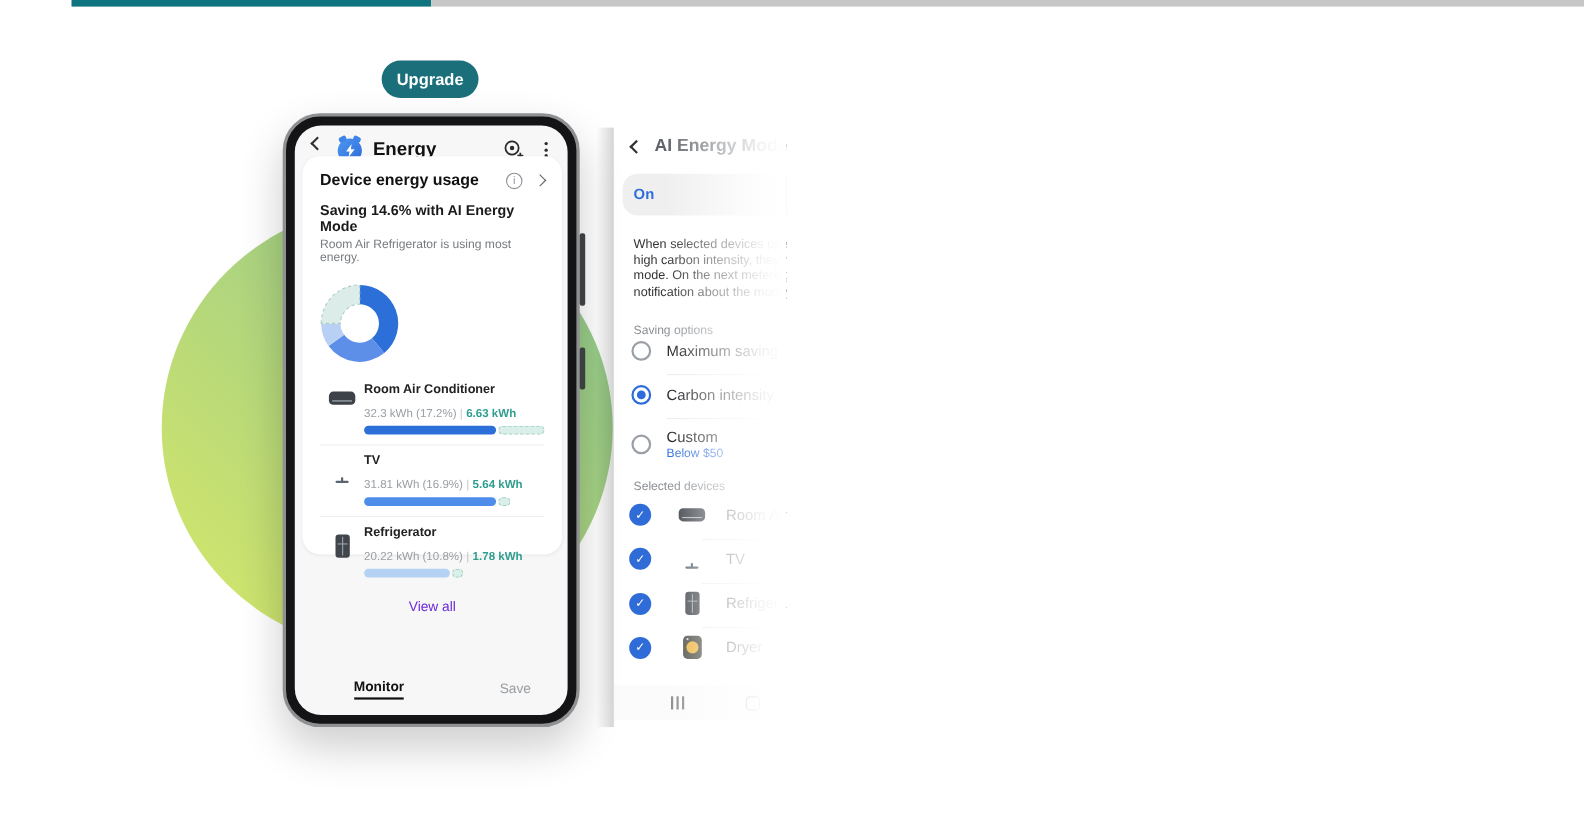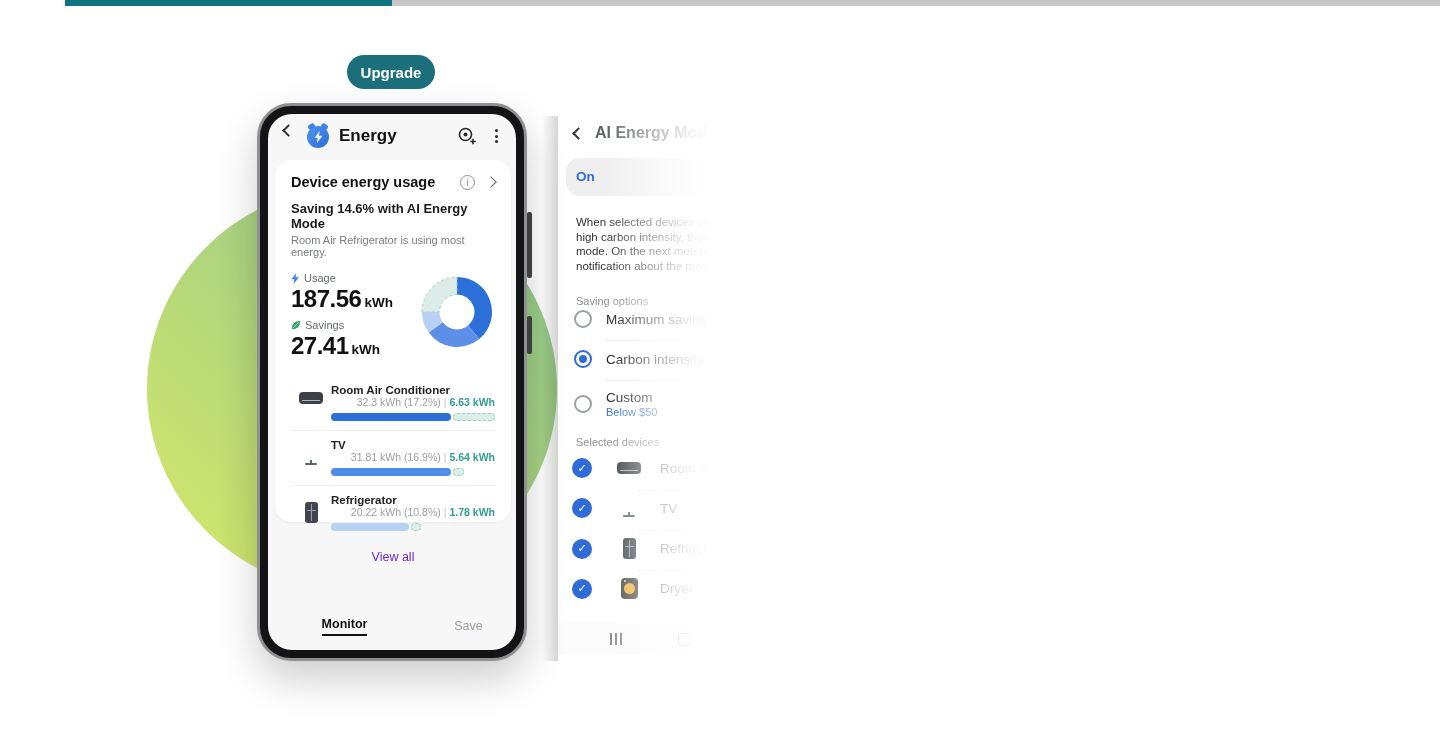--- a/index.html
+++ b/index.html
@@ -71,21 +71,21 @@
     display:flex; align-items:center; justify-content:center; }
   .energy-logo::before, .energy-logo::after { content:""; position:absolute; top:-2px; width:7px; height:5px;
     border-radius:2px; background:#3c84e8; }
   .energy-logo::before { left:1px; transform:rotate(-28deg); }
   .energy-logo::after { right:1px; transform:rotate(28deg); }
   .ph-title { font-size:17px; font-weight:bold; color:#111; flex:1; }
   .ph-actions { display:flex; align-items:center; gap:16px; }
   .kebab { display:flex; flex-direction:column; gap:2.5px; padding:2px; }
   .kebab i { width:3px; height:3px; border-radius:50%; background:#2a2a2a; display:block; }
 
-  .card { position:absolute; left:7px; top:46px; width:236px; height:362px; background:#fff;
+  .card { position:absolute; left:7px; top:28px; width:236px; height:362px; background:#fff;
     border-radius:16px; box-shadow:0 1px 3px rgba(0,0,0,0.05); padding:14px 16px; }
   .card-head { display:flex; align-items:center; }
   .card-title { font-size:14.5px; font-weight:bold; color:#111; flex:1; }
   .info-icon { width:15px; height:15px; border:1.3px solid #8f9398; border-radius:50%;
     color:#8f9398; font-size:10px; display:flex; align-items:center; justify-content:center; margin-right:12px; }
   .chev-right { width:8px; height:8px; border-right:1.8px solid #666; border-top:1.8px solid #666;
     transform:rotate(45deg); display:inline-block; }
   .headline { font-size:13px; font-weight:bold; color:#1a1a1a; margin-top:11px; }
   .subline { font-size:11px; color:#777b80; margin-top:3px; }
 
@@ -95,21 +95,21 @@
   .stat-value { font-size:24px; font-weight:bold; color:#111; letter-spacing:-0.5px; margin:1px 0 6px 0; }
   .stat-value .unit { font-size:13.5px; letter-spacing:0; margin-left:3px; }
   .donut-box { width:72px; height:72px; margin-top:4px; margin-right:2px; }
 
   .dev-list { margin-top:10px; }
   .ph-dev-row { display:flex; align-items:flex-start; padding:8px 0 9px 0; border-bottom:1px solid #efefef; }
   .ph-dev-row:last-child { border-bottom:none; }
   .ph-icon-col { width:40px; display:flex; justify-content:center; padding-top:8px; flex:none; }
   .ph-dev-content { flex:1; }
   .ph-dev-name { font-size:11.5px; font-weight:bold; color:#222; }
-  .ph-dev-stats { font-size:10.5px; color:#9a9ea3; margin-top:0; white-space:nowrap;text-align:right; }
+  .ph-dev-stats { font-size:10.5px; color:#9a9ea3; margin-top:10px; white-space:nowrap; }
   .ph-dev-stats .sep { color:#c4c6c9; margin:0 3px; }
   .ph-dev-stats .saved { color:#2f9e8f; font-weight:bold; }
   .bar-track { height:8px; margin-top:5px; display:flex; }
   .bar-fill { height:8px; border-radius:4px; }
   .bar-cap { flex:1; height:8px; border-radius:4px; margin-left:2px;
     background:#daefe9; border:1px dashed #9ccdc0; }
   .view-all { text-align:center; font-size:12.5px; color:#6d28d9; padding-top:10px; }
 
   .ph-tabs { position:absolute; left:0; right:0; bottom:8px; height:32px; display:flex; }
   .ph-tab { flex:1; display:flex; align-items:center; justify-content:center; font-size:12.5px;margin-left:29px; }
@@ -254,37 +254,20 @@
     <div class="card">
       <div class="card-head">
         <span class="card-title">Device energy usage</span>
         <span class="info-icon">i</span>
         <span class="chev-right"></span>
       </div>
       <div class="headline">Saving 14.6% with AI Energy Mode</div>
       <div class="subline">Room Air Refrigerator is using most energy.</div>
 
       <div class="stats-block">
-        <div class="stats-left">
-          <div class="stat-label">
-            <svg width="9" height="11" viewBox="0 0 9 11">
-                <path d="M5.2 0 L0.5 6.2 H3.4 L2.6 11 L7.8 4.3 H4.6 Z" fill="#3d7eea"></path>
-              </svg>
-            <span>Usage</span>
-          </div>
-          <div class="stat-value"><span>187.56</span><span class="unit">kWh</span></div>
-          <div class="stat-label">
-            <svg width="10" height="10" viewBox="0 0 11 11">
-                <path d="M1 10 C1 4 4 1 10 1 C10 7 7 10 1 10 Z" fill="#35a265"></path>
-                <path d="M2.5 8.5 C4.5 6.5 6.5 4.5 8.5 2.5" stroke="#d9f0e2" stroke-width="0.9" fill="none"></path>
-              </svg>
-            <span>Savings</span>
-          </div>
-          <div class="stat-value"><span>27.41</span><span class="unit">kWh</span></div>
-        </div>
         <div class="donut-box">
           <svg id="donut" width="72" height="72" viewBox="0 0 72 72">
               <path d="M36 1 A35 35 0 0 1 58.309839641204135 62.967963497152624 L47.15491982060207 49.48398174857631 A17.5 17.5 0 0 0 36 18.5 Z" fill="#2d6fd9"></path>
               <path d="M58.309839641204135 62.967963497152624 A35 35 0 0 1 7.684405196876842 56.572483830236564 L21.84220259843842 46.28624191511828 A17.5 17.5 0 0 0 47.15491982060207 49.48398174857631 Z" fill="#5d8fe8"></path>
               <path d="M7.684405196876842 56.572483830236564 A35 35 0 0 1 1 36.00000000000001 L18.5 36 A17.5 17.5 0 0 0 21.84220259843842 46.28624191511828 Z" fill="#b7d0f3"></path>
               <path d="M1 36.00000000000001 A35 35 0 0 1 35.99999999999999 1 L36 18.5 A17.5 17.5 0 0 0 18.5 36 Z" fill="#dcece9" stroke="#a9cfc6" stroke-width="1" stroke-dasharray="3 2.5"></path>
             </svg>
         </div>
       </div>
 

